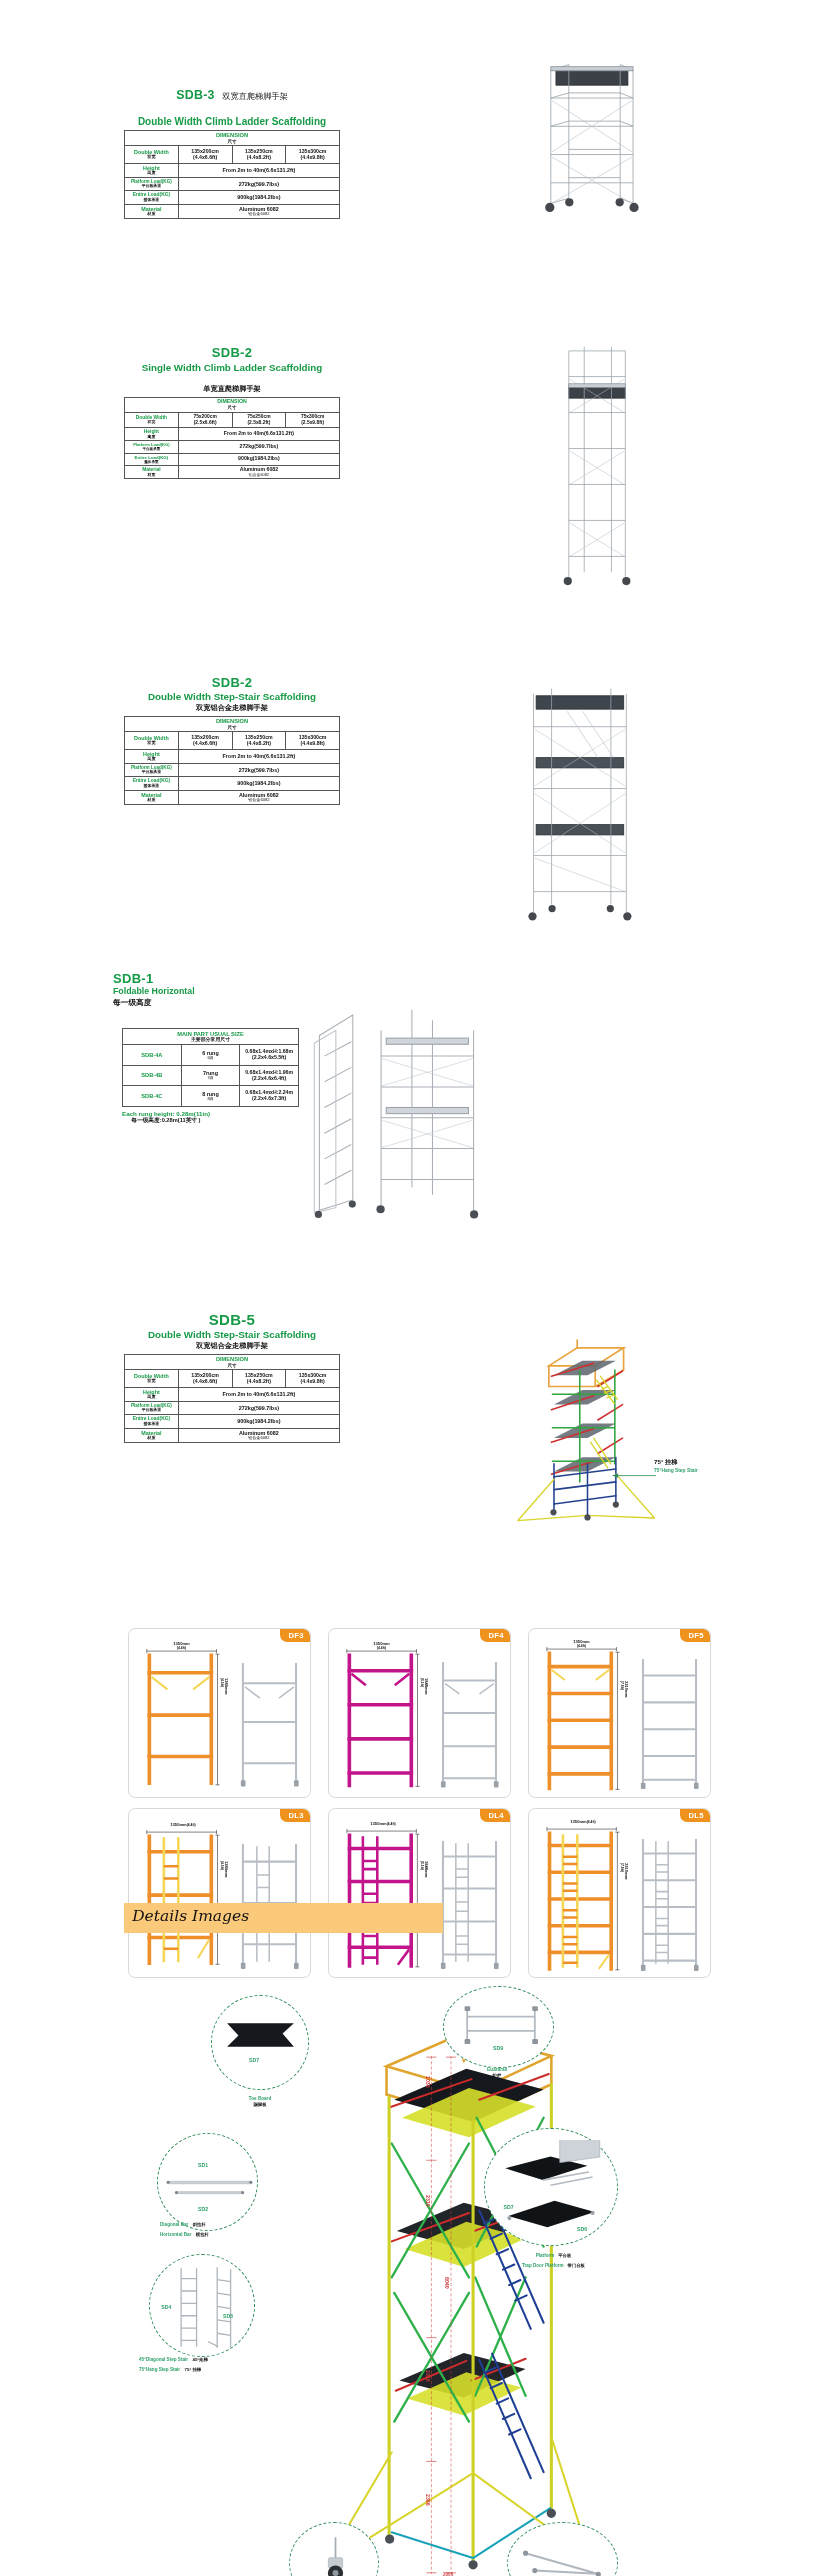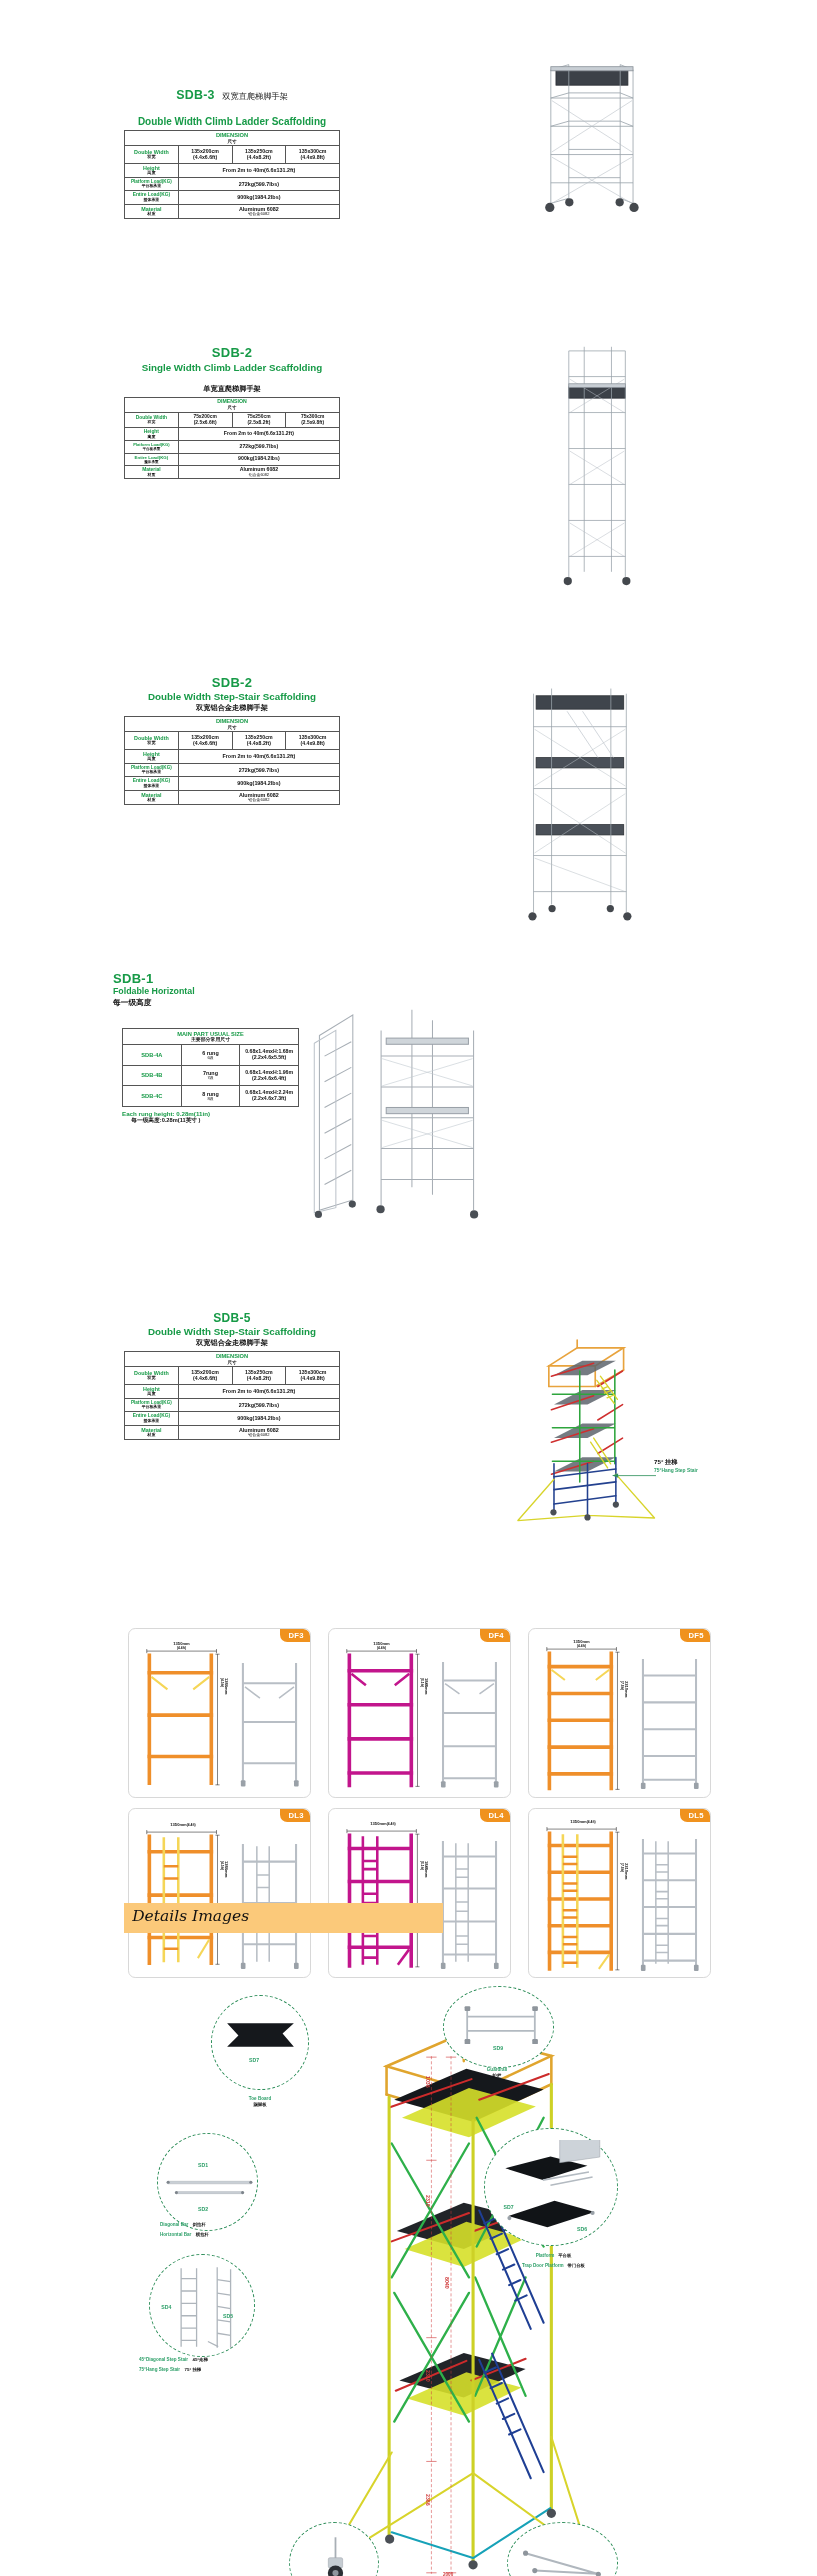--- a/index.html
+++ b/index.html
@@ -460,21 +460,21 @@
     <g fill="#4a4f55">
       <circle cx="149" cy="498" r="8"></circle>
         <circle cx="331" cy="508" r="8"></circle>
       <circle cx="28" cy="508" r="7"></circle>
         <circle cx="94" cy="488" r="7"></circle>
     </g>
   </svg>
 
   <div class="product" style="left:124px;top:1311px;width:216px;">
     <div class="titleblock">
-      <div style="font-size:12px;">
+      <div style="font-size:15px;">
         <span class="model">SDB-5</span>
       </div>
       <div class="eng" style="font-size:9.8px;margin-top:0.5px;">Double Width Step-Stair Scaffolding</div>
       <div class="cnsub" style="font-size:7.2px;margin-top:1px;">双宽铝合金走梯脚手架</div>
     </div>
     <table class="spec" style="margin-top:3.1px;font-size:5.2px;">
       <tbody>
           <tr>
         <td colspan="4" style="height:14.4px;padding:1.5px 0;">
           <span class="dim-hdr-en" style="font-size:5.7px;">DIMENSION</span>

